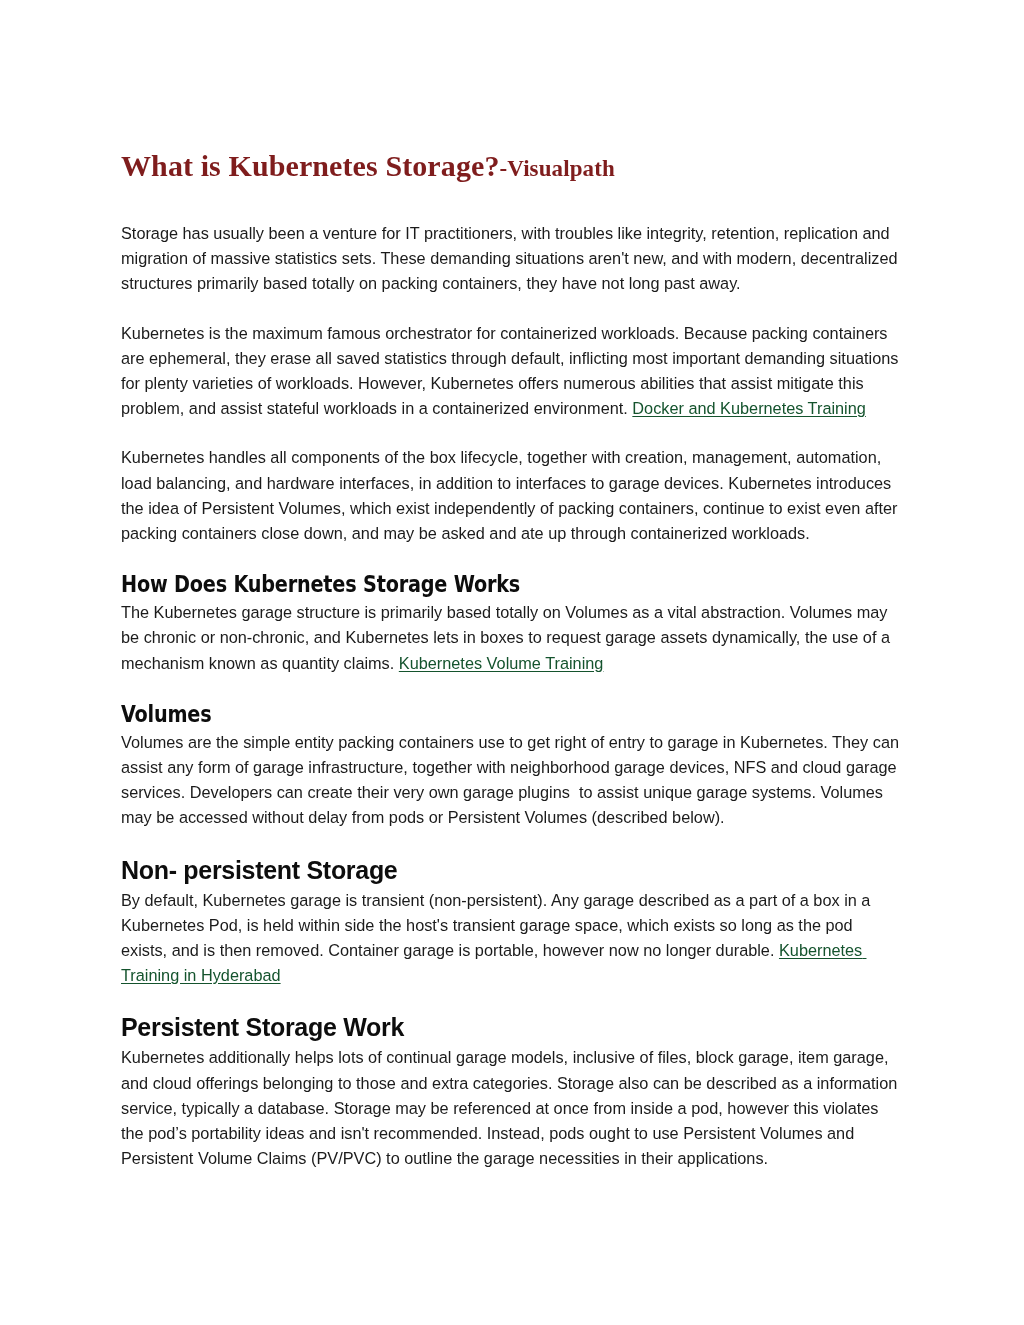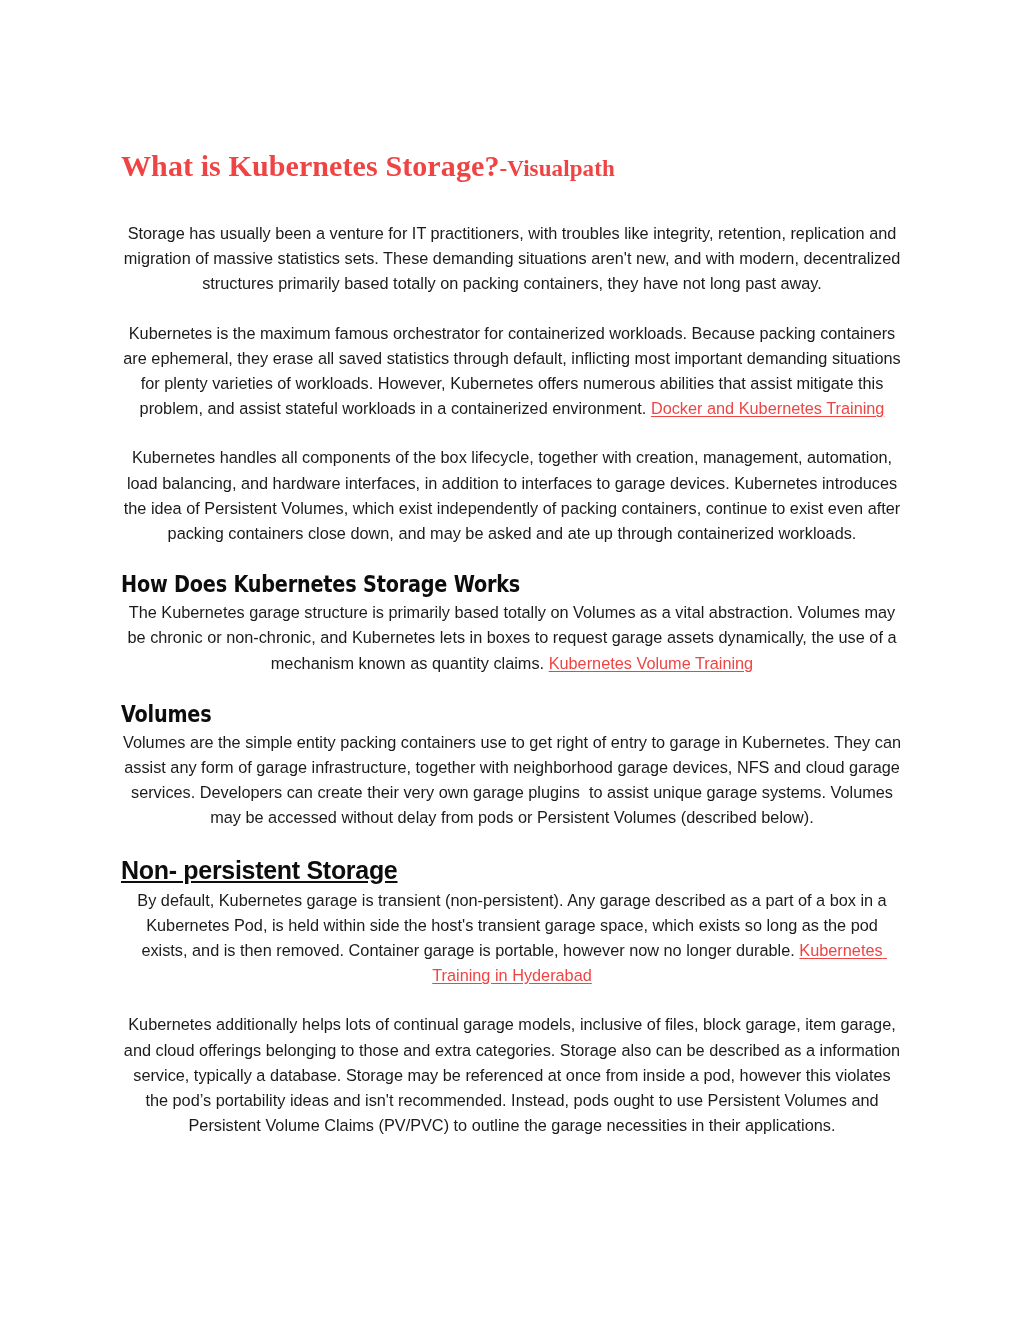--- a/index.html
+++ b/index.html
@@ -32,43 +32,43 @@
     top: 148px;
     width: 782px;
   }
 
   
   .doc-title {
     font-family: "Liberation Serif", "DejaVu Serif", serif;
     font-weight: bold;
     font-size: 30px;
     line-height: 36px;
-    color: #ef4444;
+    color: #7f1d1d;
     margin: 0 0 34px 0;
     letter-spacing: 0.1px;
   }
   .doc-title .title-main { font-size: 30px; }
   .doc-title .title-suffix { font-size: 23px; }
 
   
   p.body-text {
     font-family: "Liberation Sans", sans-serif;
     font-size: 16.3px;
     line-height: 25.2px;
     color: #1b1b1b;
     margin: 0 0 24px 0;
-    text-align: center;
+    text-align: left;
     white-space: pre-wrap;
   }
   p.body-text.tight { margin-bottom: 13px; }
 
   
   a.inline-link,
   .inline-link {
-    color: #ef4444;
+    color: #14532d;
     text-decoration: underline;
     text-underline-offset: 2px;
     cursor: pointer;
   }
 
   
   h2.section-heading {
     margin: 0 0 2px 0;
     color: #0d0d0d;
     font-weight: bold;
@@ -81,21 +81,20 @@
     letter-spacing: -0.2px;
     transform: scaleX(0.95);
     transform-origin: left center;
   }
   
   h2.heading-grotesque {
     font-family: "Liberation Sans", sans-serif;
     font-size: 25px;
     line-height: 31px;
     letter-spacing: -0.3px;
-    text-decoration: underline;
   }
 
   .gap-before-heading { margin-top: 34px; }
   .gap-before-heading-sm { margin-top: 30px; }
 </style>
 </head>
 <body>
 
 <div class="page">
   <div class="content">
@@ -112,16 +111,17 @@
 
     <h2 class="section-heading heading-condensed gap-before-heading">How Does Kubernetes Storage Works</h2>
     <p class="body-text"><span>The Kubernetes garage structure is primarily based totally on Volumes as a vital abstraction. Volumes may be chronic or non-chronic, and Kubernetes lets in boxes to request garage assets dynamically, the use of a mechanism known as quantity claims. </span><a class="inline-link">Kubernetes Volume Training</a></p>
 
     <h2 class="section-heading heading-condensed gap-before-heading-sm">Volumes</h2>
     <p class="body-text">Volumes are the simple entity packing containers use to get right of entry to garage in Kubernetes. They can assist any form of garage infrastructure, together with neighborhood garage devices, NFS and cloud garage services. Developers can create their very own garage plugins  to assist unique garage systems. Volumes may be accessed without delay from pods or Persistent Volumes (described below).</p>
 
     <h2 class="section-heading heading-grotesque gap-before-heading-sm">Non- persistent Storage</h2>
     <p class="body-text"><span>By default, Kubernetes garage is transient (non-persistent). Any garage described as a part of a box in a Kubernetes Pod, is held within side the host's transient garage space, which exists so long as the pod exists, and is then removed. Container garage is portable, however now no longer durable. </span><a class="inline-link">Kubernetes Training in Hyderabad</a></p>
 
+    <h2 class="section-heading heading-grotesque gap-before-heading-sm">Persistent Storage Work</h2>
     <p class="body-text tight">Kubernetes additionally helps lots of continual garage models, inclusive of files, block garage, item garage, and cloud offerings belonging to those and extra categories. Storage also can be described as a information service, typically a database. Storage may be referenced at once from inside a pod, however this violates the pod’s portability ideas and isn't recommended. Instead, pods ought to use Persistent Volumes and Persistent Volume Claims (PV/PVC) to outline the garage necessities in their applications.</p>
 
   </div>
 </div>
 
 </body></html>

